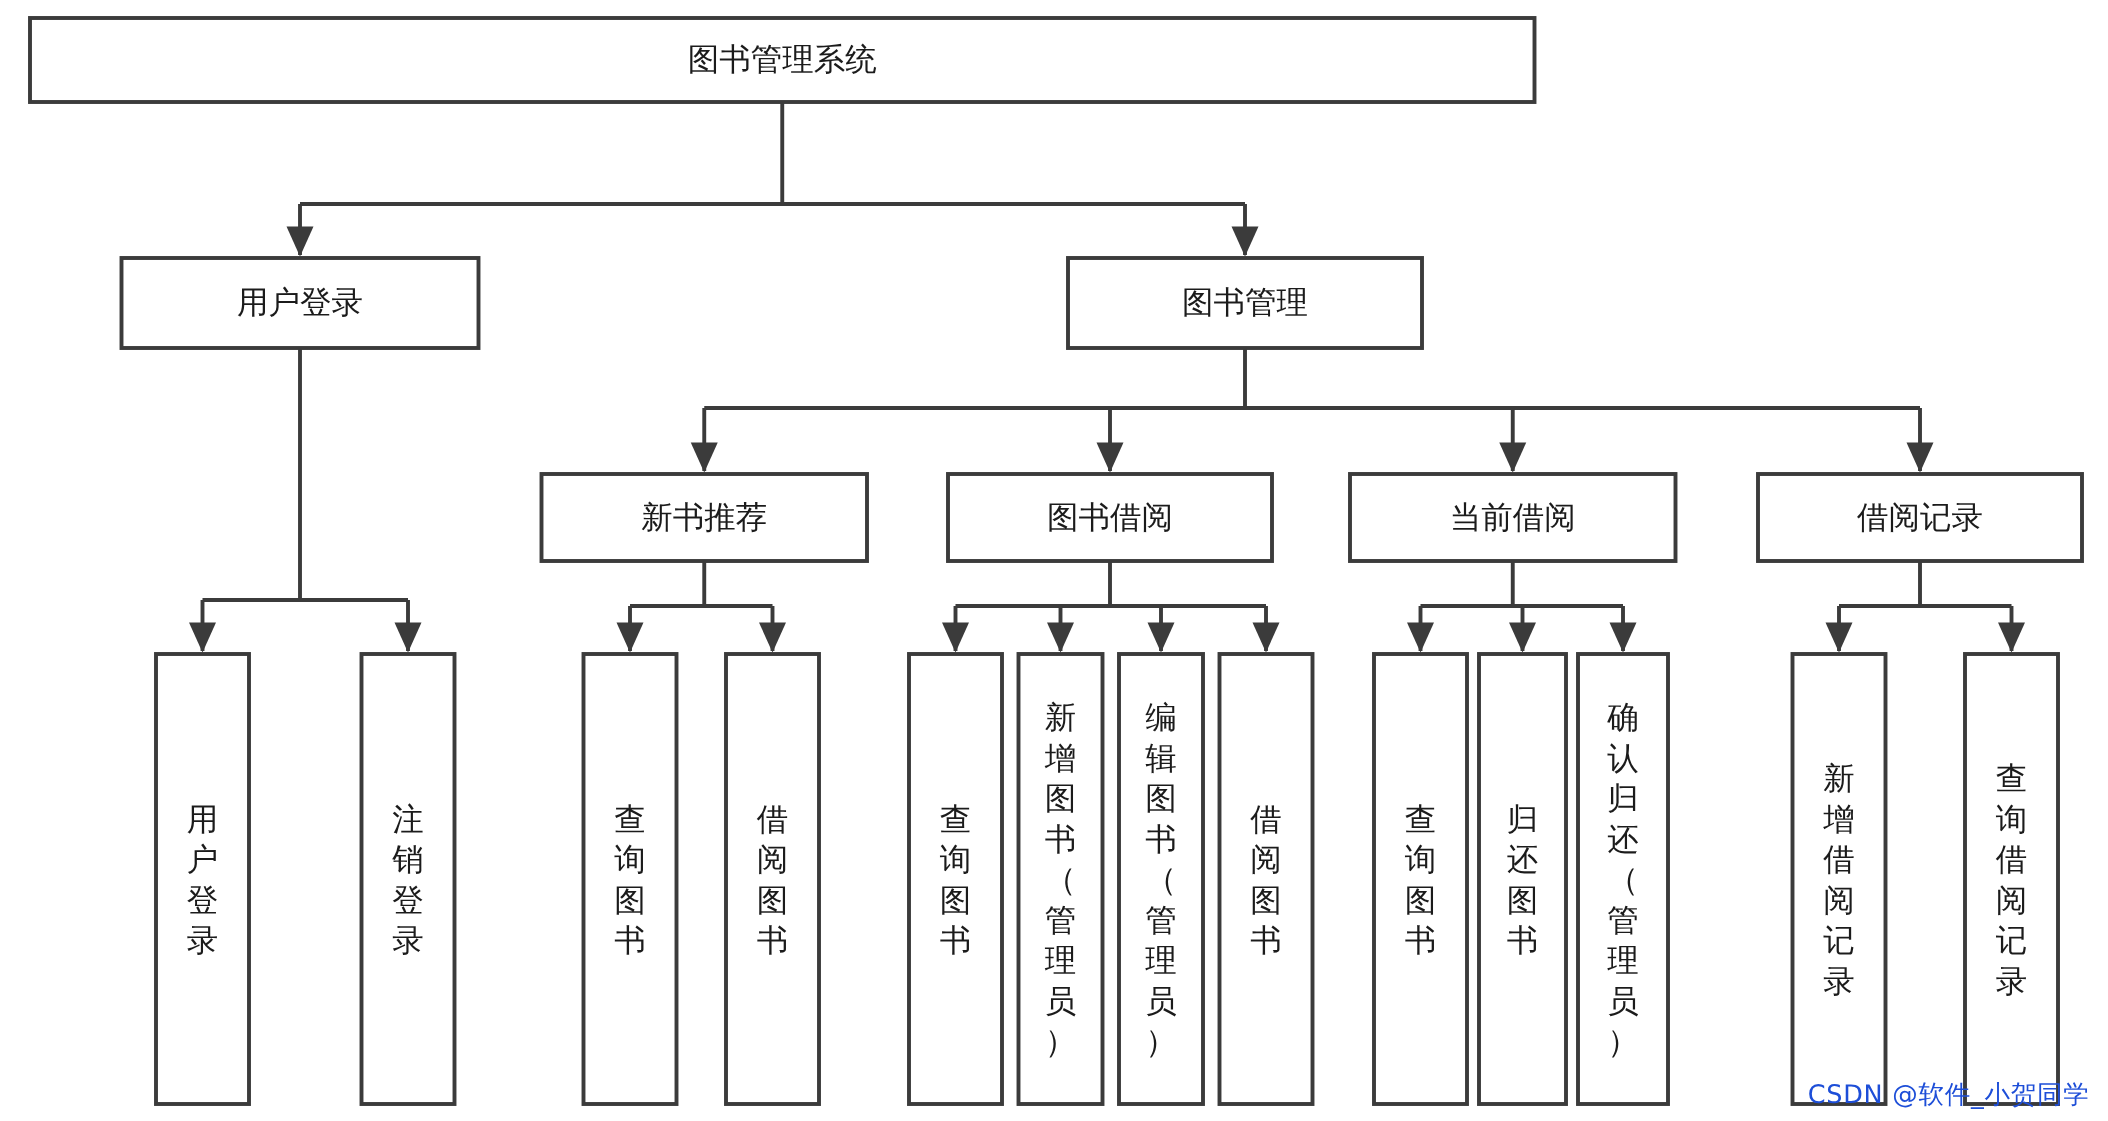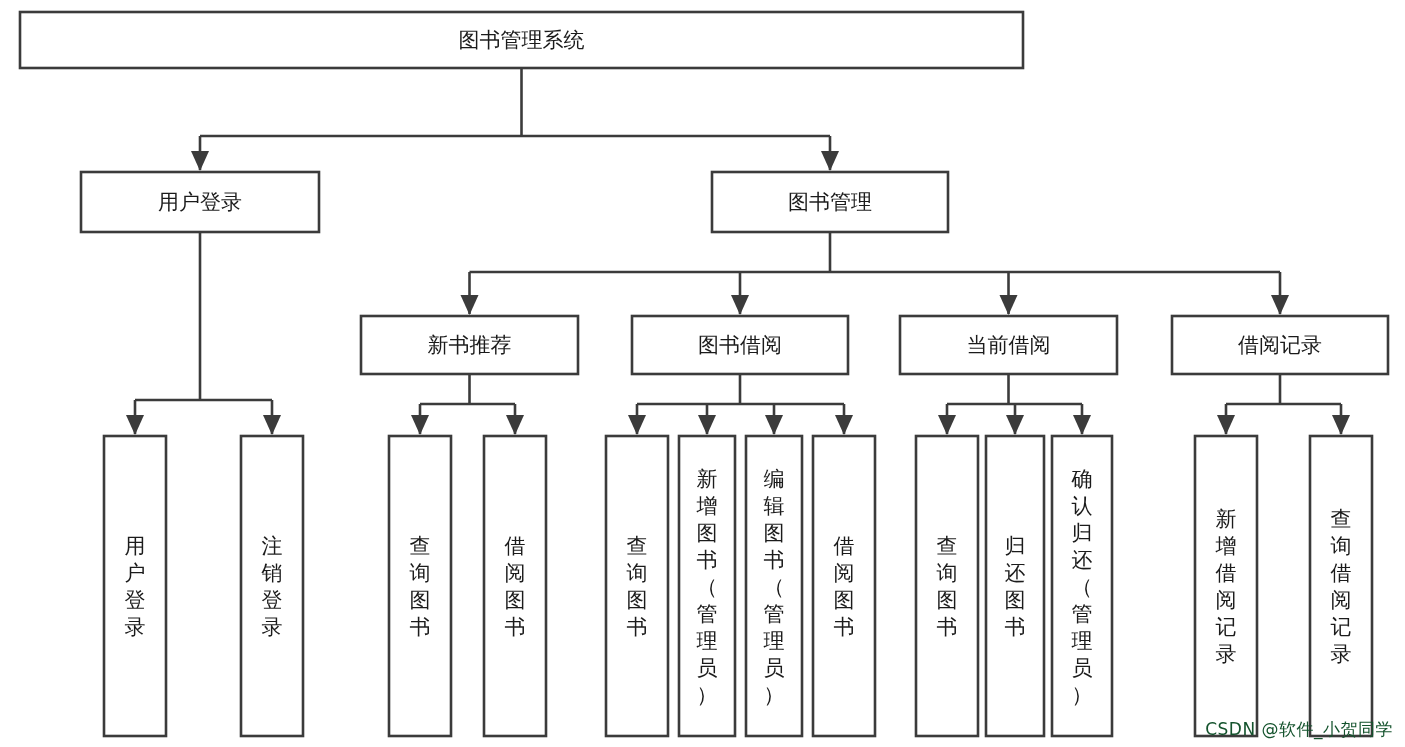--- a/index.html
+++ b/index.html
@@ -51,21 +51,21 @@
     font-size: 21px;
     fill: #1b1b1b;
     text-anchor: middle;
   }
   .watermark {
     position: absolute;
     right: 12px;
     bottom: 6px;
     font-family: "DejaVu Sans", "Liberation Sans", sans-serif;
     font-size: 17px;
-    color: #14532d;
+    color: #1d4ed8;
     white-space: nowrap;
     letter-spacing: 0.5px;
     pointer-events: none;
   }
 </style>
 </head>
 <body>
 
 <div id="diagram-root">
   <svg class="diagram-svg" viewBox="0 0 1405 747" xmlns="http://www.w3.org/2000/svg">

